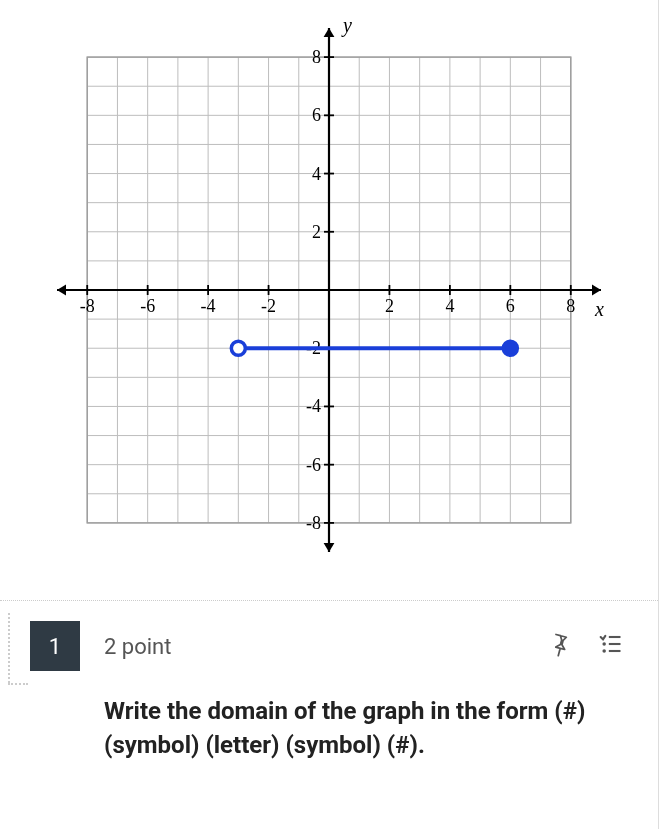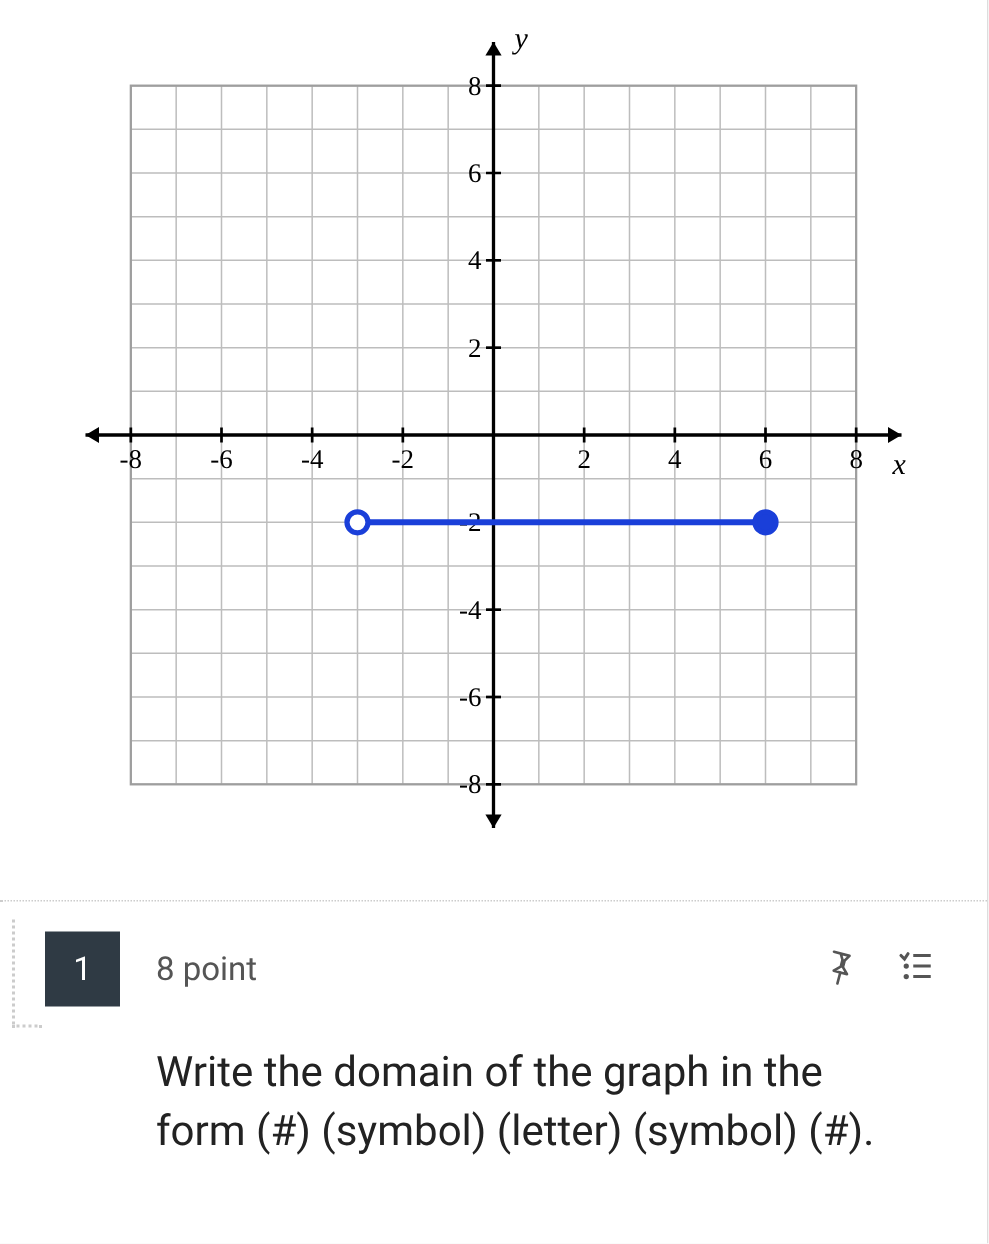--- a/index.html
+++ b/index.html
@@ -66,25 +66,26 @@
       align-items: center;
     }
     .q-icons span, .q-icons button {
       color: #555;
       background: none;
       border: none;
       padding: 4px;
       cursor: default;
     }
     .q-prompt {
-      font-size: 28px;
+      font-size: 24px;
       color: #222;
       line-height: 1.4;
       padding-left: 74px;
       padding-right: 20px;
+      font-weight: bold;
     }
     .left-dotted {
       position: absolute;
       left: 8px;
       top: 12px;
       bottom: auto;
       width: 1px;
       height: 70px;
       border-left: 2px dotted #ccc;
     }
@@ -193,21 +194,21 @@
           </g>
       </svg>
     </div>
   </div>
 
   <div class="question-block">
     <div class="left-dotted"></div>
     <div class="q-header">
       <div class="q-left">
         <div class="q-number">1</div>
-        <span class="q-points">8 point</span>
+        <span class="q-points">2 point</span>
       </div>
       <div class="q-icons">
         <span>
           <svg width="26" height="26" viewBox="0 0 24 24" fill="none" stroke="#555" stroke-width="1.6">
             <path d="M14 3l7 7-4 1-3 3v5l-3-3-5 5 5-5-3-3h5l3-3 1-4-3-3z" stroke-linejoin="round" transform="rotate(-30 12 12)"></path>
           </svg>
         </span>
         <span>
           <svg width="28" height="28" viewBox="0 0 24 24" fill="none" stroke="#555" stroke-width="1.8">
             <path d="M4 6l2 2 2-3" stroke-linecap="round"></path>

